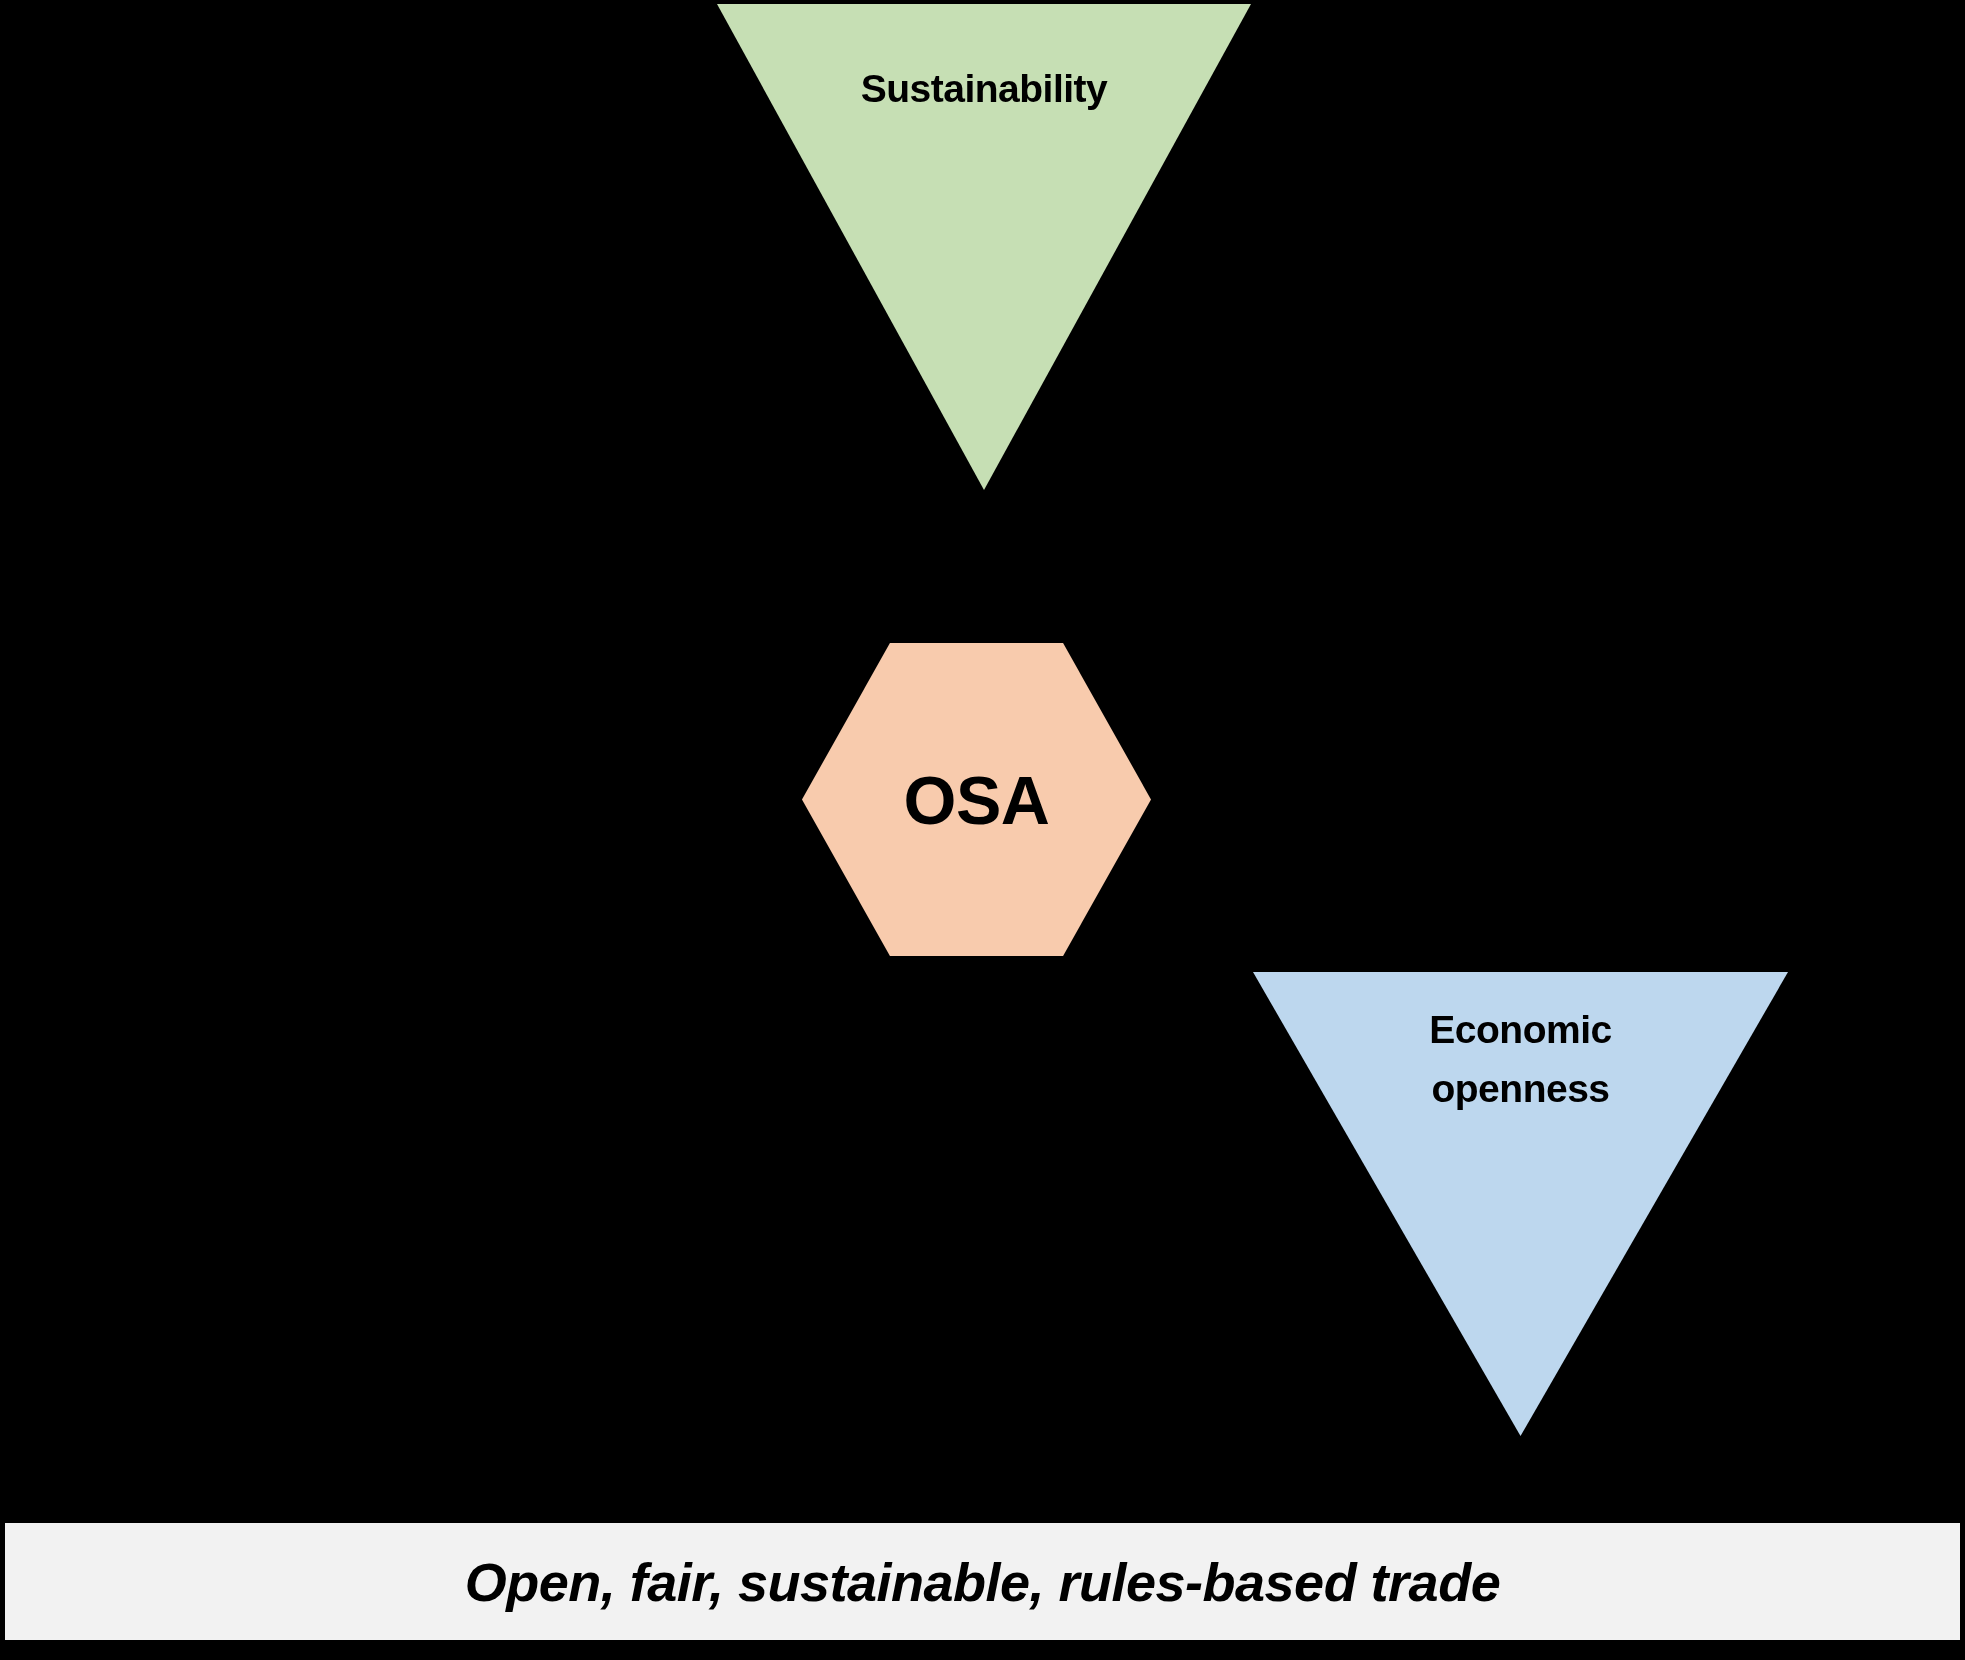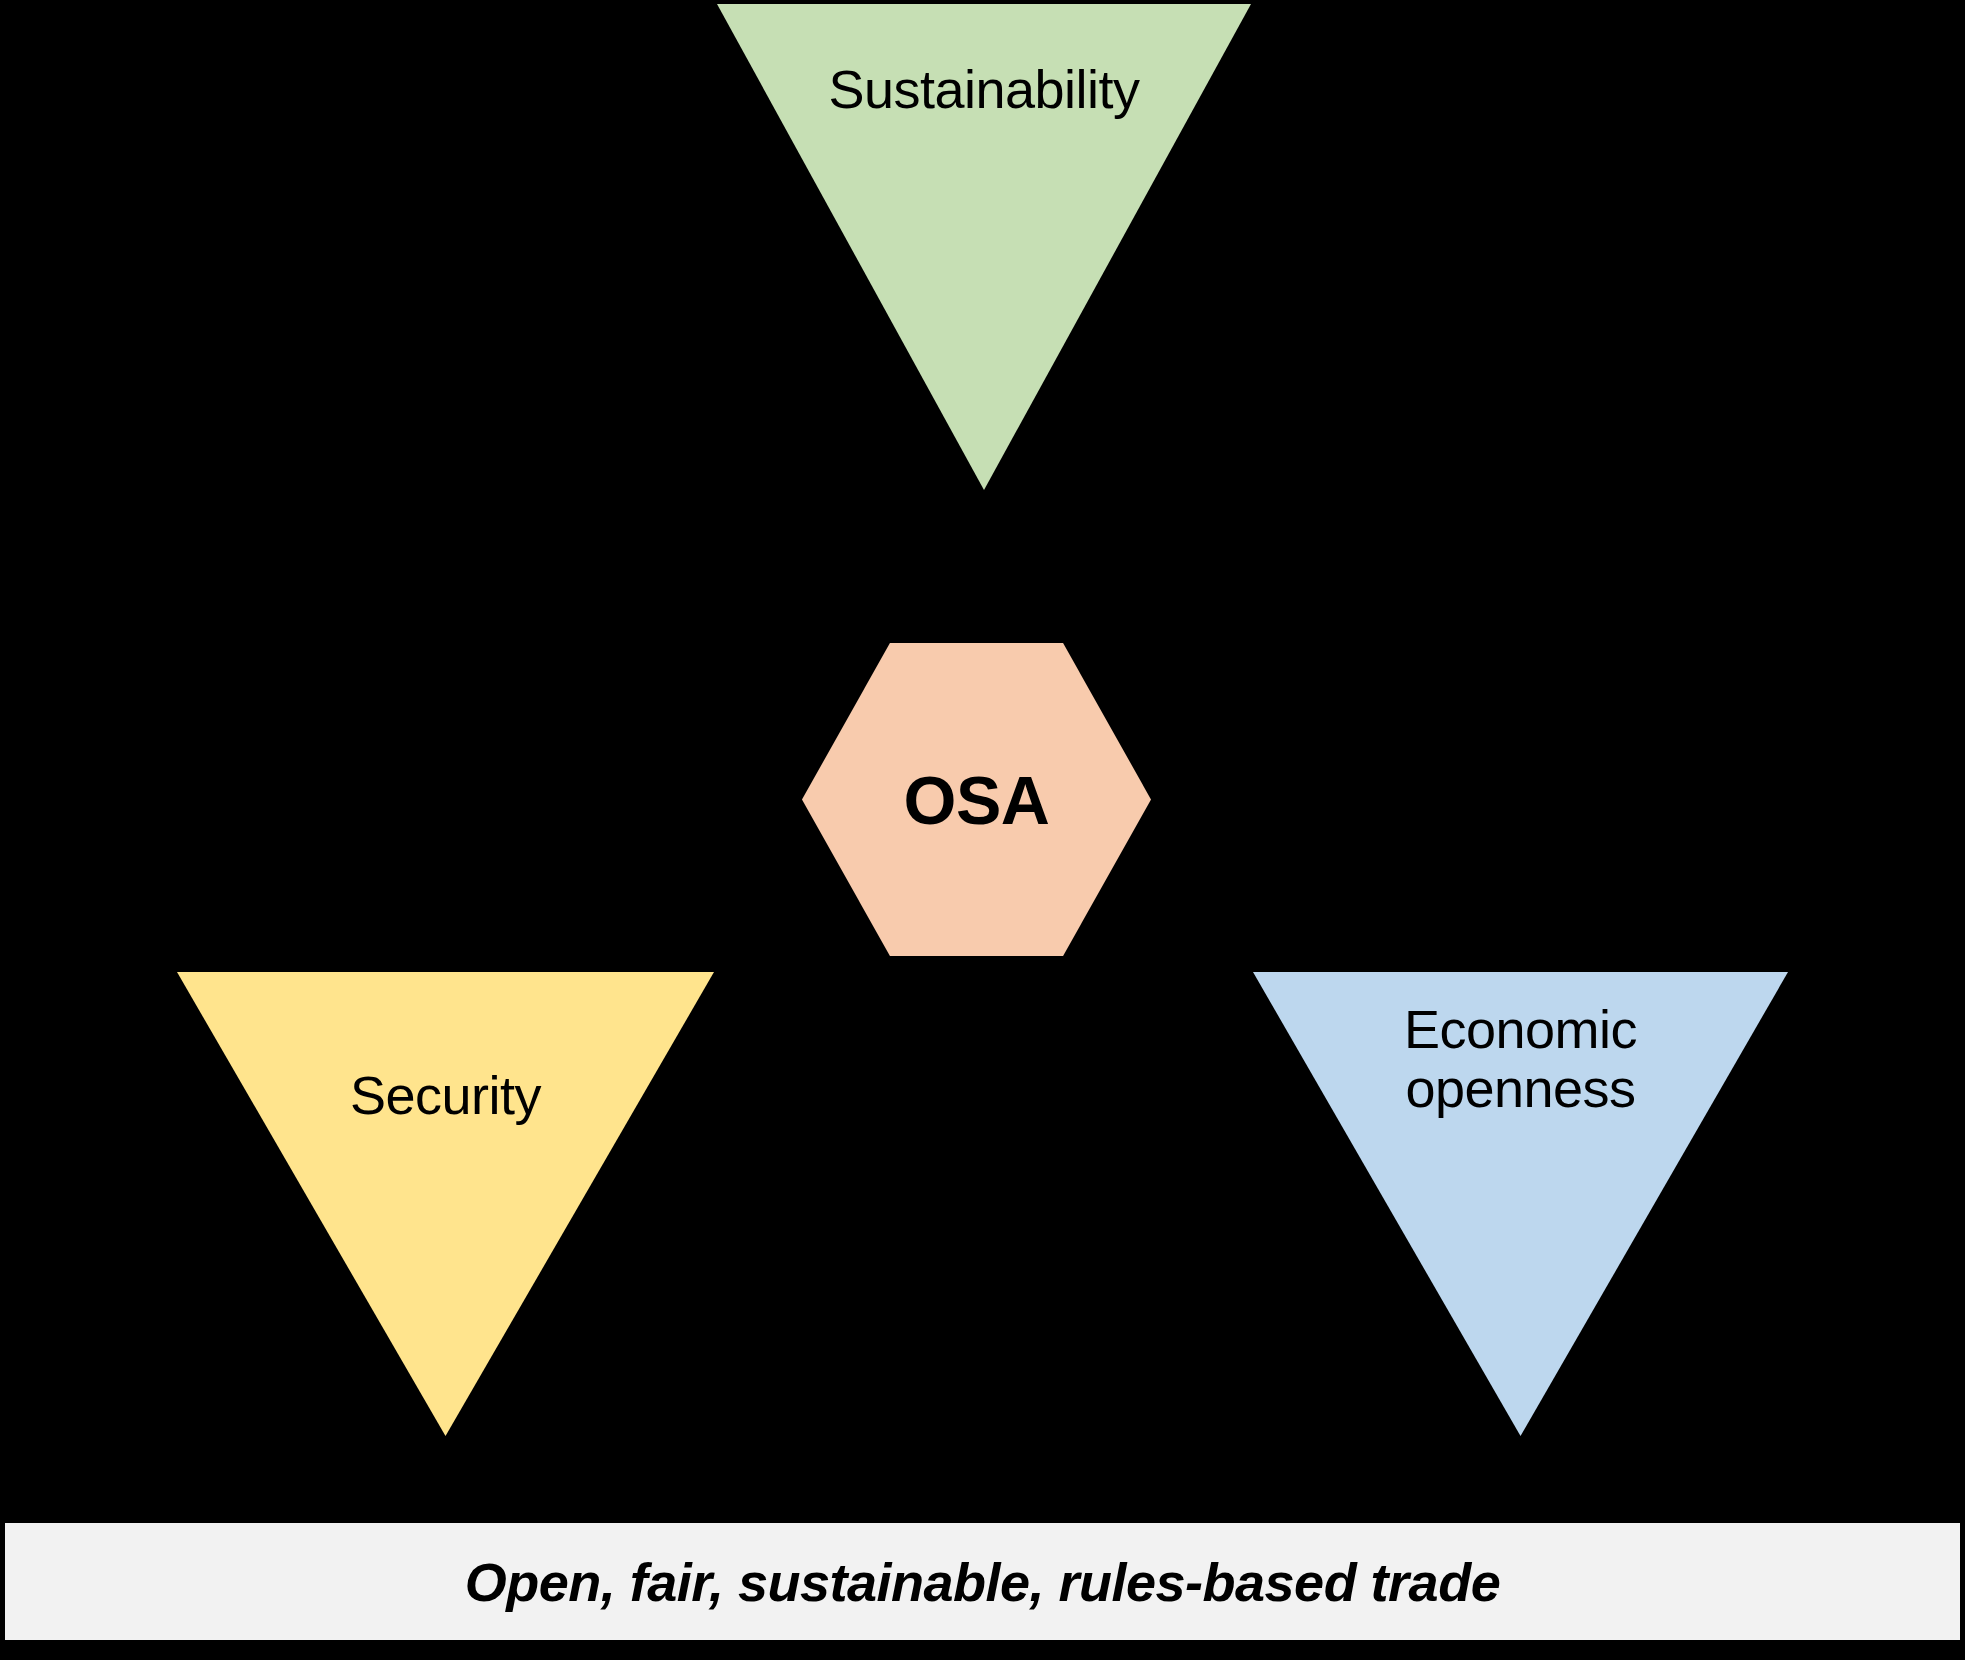--- a/index.html
+++ b/index.html
@@ -40,22 +40,22 @@
     clip-path: polygon(25.2% 0, 74.8% 0, 100% 50%, 74.8% 100%, 25.2% 100%, 0 50%);
     display: flex;
     align-items: center;
     justify-content: center;
   }
   .node-label {
     position: absolute;
     left: 0;
     width: 100%;
     text-align: center;
-    font-weight: 400;
-    font-size: 54px;
+    font-weight: 700;
+    font-size: 39px;
     line-height: 54px;
     letter-spacing: -0.5px;
     color: var(--text, #000000);
   }
   .tri-sustainability .node-label { top: 58px; }
   .tri-security .node-label { top: 96px; }
   .tri-economic .node-label {
     top: 28px;
     left: 50%;
     width: 300px;
@@ -91,23 +91,20 @@
 <div class="stage">
 
   <div class="shape tri tri-sustainability">
     <div class="node-label">Sustainability</div>
   </div>
 
   <div class="shape hex-osa">
     <div class="hex-label">OSA</div>
   </div>
 
-  <div class="shape tri tri-security">
-    <div class="node-label">Security</div>
-  </div>
 
   <div class="shape tri tri-economic">
     <div class="node-label">Economic openness</div>
   </div>
 
   <div class="banner">
     <div class="banner-label">Open, fair, sustainable, rules-based trade</div>
   </div>
 
 </div>

